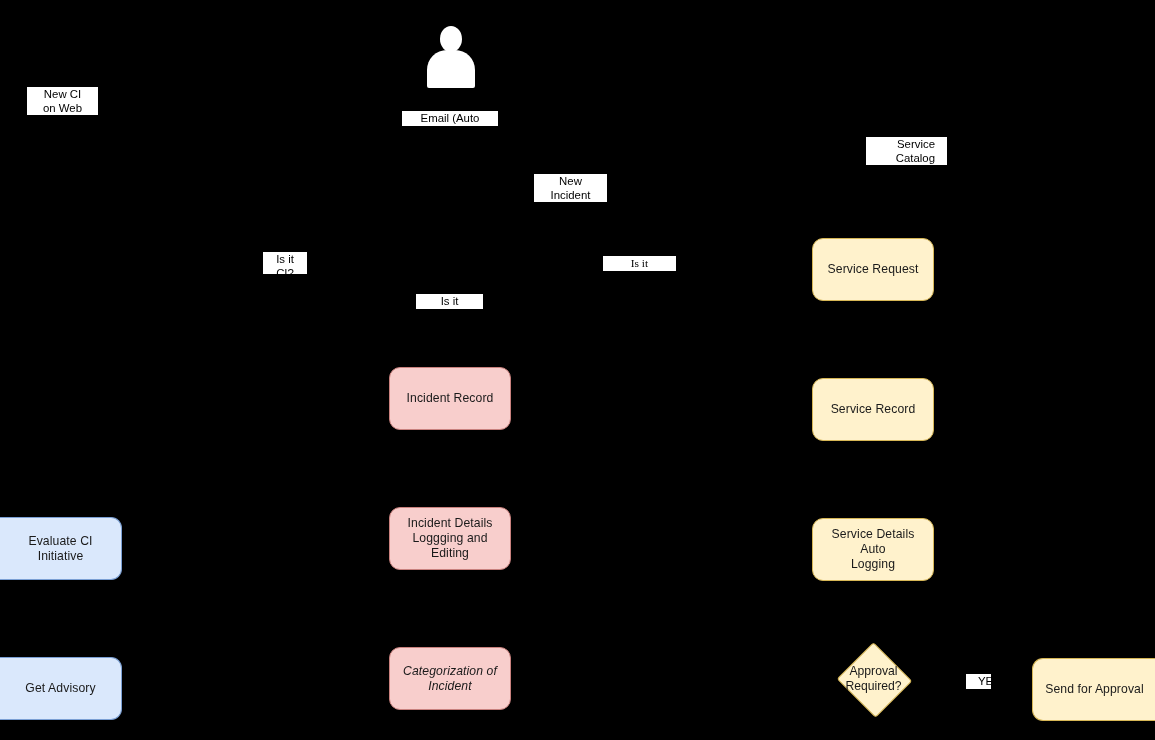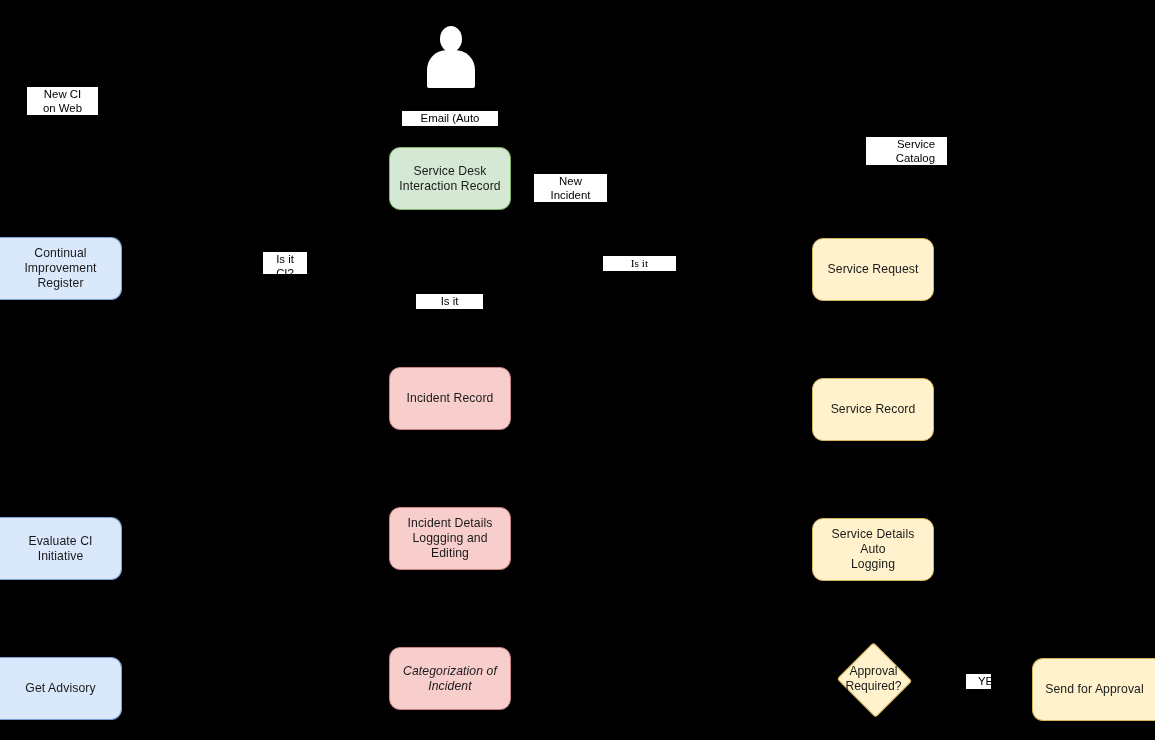--- a/index.html
+++ b/index.html
@@ -143,31 +143,26 @@
 on Web Portal</div>
 
   <div class="edge-label" style="left:263px; top:252px; width:44px; height:22px;">Is it CI?</div>
 
   <div class="edge-label" style="left:603px; top:256px; width:73px; height:15px;font-family:Liberation Serif, serif;">Is it Request?</div>
 
   <div class="edge-label" style="left:416px; top:294px; width:67px; height:15px;">Is it Incident?</div>
 
   <div class="edge-label" style="left:966px; top:674px; width:25px; height:15px;">YES</div>
 
-  <div class="node blue clip-left" style="left:0px; top:237px; width:122px; height:63px;">Continual
-Improvement
-Register</div>
 
 
   <div class="node blue clip-left" style="left:0px; top:517px; width:122px; height:63px;">Evaluate CI Initiative</div>
 
   <div class="node blue clip-left" style="left:0px; top:657px; width:122px; height:63px;">Get Advisory</div>
 
-  <div class="node green" style="left:389px; top:147px; width:122px; height:63px;">Service Desk
-Interaction Record</div>
 
   <div class="node pink" style="left:389px; top:367px; width:122px; height:63px;">Incident Record</div>
 
   <div class="node pink" style="left:389px; top:507px; width:122px; height:63px;">Incident Details
 Loggging and Editing</div>
 
   <div class="node pink" style="left:389px; top:647px; width:122px; height:63px;font-style:italic;">Categorization of
 Incident</div>
 
   <div class="node yellow" style="left:812px; top:227px; width:122px; height:63px;">Service Request</div>

